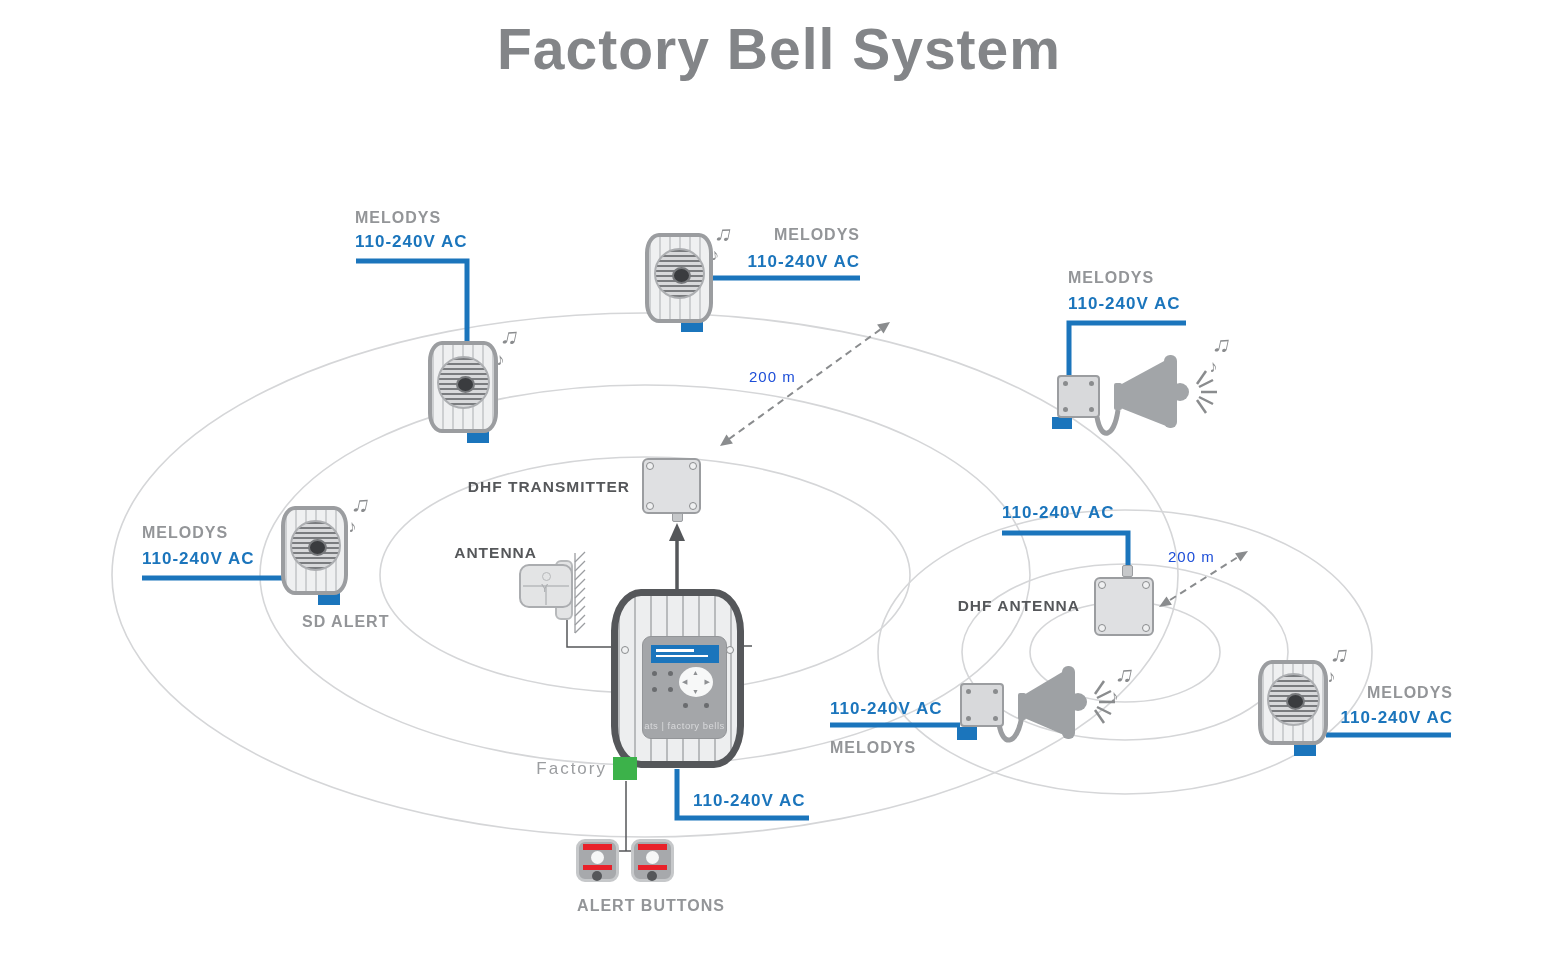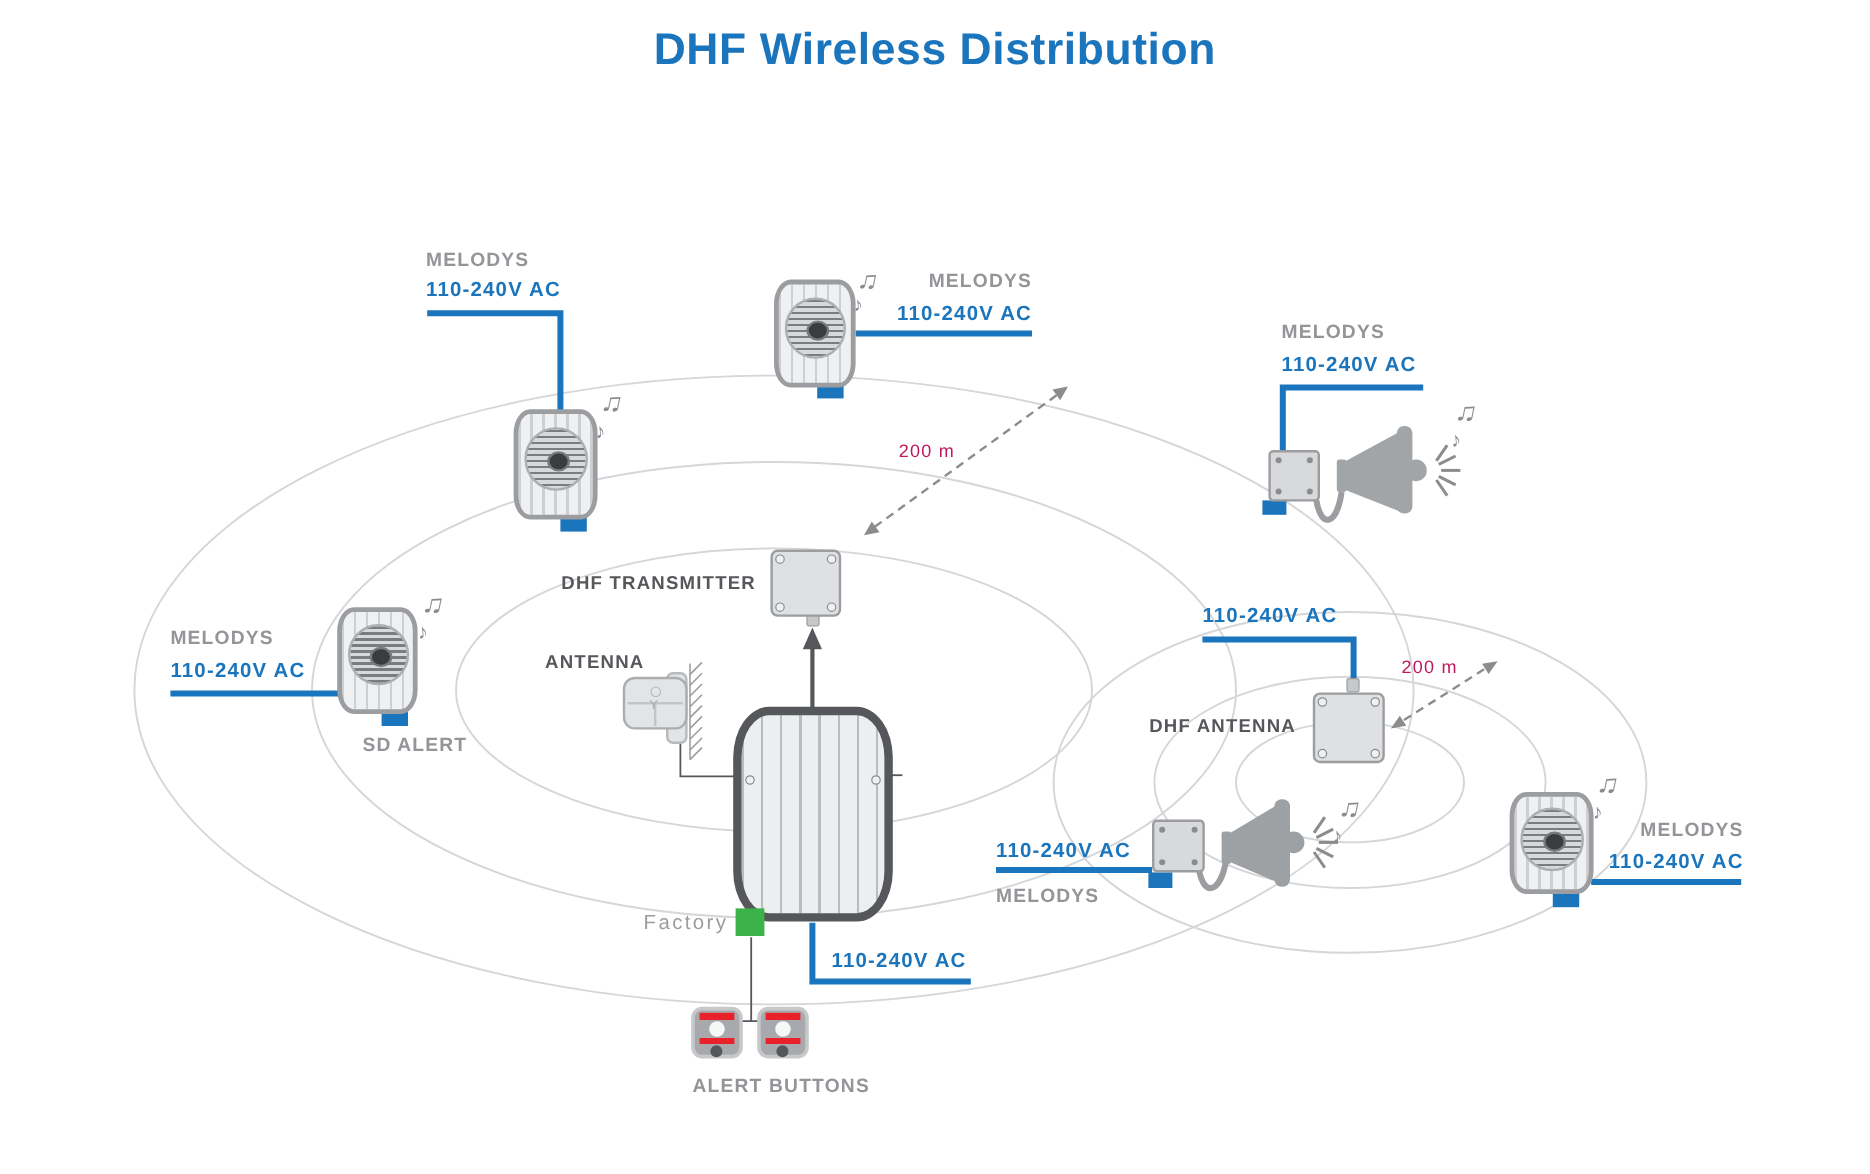--- a/index.html
+++ b/index.html
@@ -10,21 +10,21 @@
   
   .header{position:absolute;left:0;right:0;top:16px;text-align:center;z-index:5;}
   .title{font-size:57px;font-weight:bold;color:#838588;letter-spacing:1px;}
   .subtitle{font-size:37px;font-weight:bold;color:#1B75BC;margin-top:4px;letter-spacing:0.5px;}
 
   
   .lbl{position:absolute;font-size:16px;font-weight:bold;letter-spacing:1px;color:#939598;z-index:6;white-space:nowrap;}
   .lbl-blue{color:#1B75BC;font-size:17px;}
   .lbl-dark{color:#55575A;font-size:15.5px;}
   .lbl-light{font-weight:normal;color:#9B9DA0;font-size:17px;letter-spacing:2px;}
-  .range{position:absolute;font-size:15px;color:#be185d;letter-spacing:1px;z-index:6;white-space:nowrap;}
+  .range{position:absolute;font-size:15px;color:#1d4ed8;letter-spacing:1px;z-index:6;white-space:nowrap;}
   .r{text-align:right;}
   .c{text-align:center;}
 
   
   .spk{position:absolute;z-index:3;box-sizing:border-box;
        border:4px solid #9B9DA0;border-radius:14px/20px;
        background-color:#EFF0F1;
        background-image:repeating-linear-gradient(90deg,#CDCFD1 0 2px,rgba(0,0,0,0) 2px 10px);}
   .grille{position:absolute;border-radius:50%;box-sizing:border-box;border:2px solid #ACAEB1;
           background:repeating-linear-gradient(180deg,#7A7C7F 0 2px,#D8D9DB 2px 5px);}
@@ -164,21 +164,21 @@
         <line x1="1095" y1="694" x2="1104" y2="681"></line>
         <line x1="1097" y1="698" x2="1111" y2="691"></line>
         <line x1="1099" y1="702" x2="1115" y2="702"></line>
         <line x1="1097" y1="707" x2="1111" y2="714"></line>
         <line x1="1095" y1="710" x2="1104" y2="723"></line>
       </g>
     </g>
   </svg>
 
   <div class="header">
-    <div class="subtitle">DHF Wireless Distribution</div>
+    <div class="title">Factory Bell System</div>
   </div>
 
   <div class="conn" style="left:467px;top:429px;width:22px;height:14px;"></div>
   <div class="spk" style="left:428px;top:341px;width:70px;height:92px;">
     <div class="grille" style="left:5px;top:11px;width:53px;height:53px;">
       <div class="gdot" style="left:17px;top:18px;"></div>
     </div>
   </div>
 
   <div class="conn" style="left:681px;top:319px;width:22px;height:13px;"></div>
@@ -236,20 +236,39 @@
 
   <div class="ant-bracket" style="left:555px;top:560px;width:18px;height:60px;"></div>
   <div class="ant-body" style="left:519px;top:564px;width:54px;height:44px;">
     <div class="ant-line" style="left:2px;top:19px;width:46px;height:1.5px;"></div>
     <div class="ant-line" style="left:24px;top:21px;width:1.5px;height:18px;"></div>
     <div class="ant-ring" style="left:21px;top:6px;"></div>
     <div class="ant-sym" style="left:20px;top:17px;">Y</div>
   </div>
 
   <div class="controller" style="left:611px;top:589px;width:133px;height:179px;">
+    <div class="panel" style="left:24px;top:40px;width:85px;height:103px;">
+      <div class="screen" style="left:8px;top:8px;width:68px;height:18px;">
+        <div class="sline" style="left:5px;top:4px;width:38px;height:3px;"></div>
+        <div class="sline" style="left:5px;top:10px;width:52px;height:2px;"></div>
+      </div>
+      <div class="pdot" style="left:9px;top:34px;width:5px;height:5px;"></div>
+      <div class="pdot" style="left:25px;top:34px;width:5px;height:5px;"></div>
+      <div class="pdot" style="left:9px;top:50px;width:5px;height:5px;"></div>
+      <div class="pdot" style="left:25px;top:50px;width:5px;height:5px;"></div>
+      <div class="dpad" style="left:36px;top:30px;width:34px;height:30px;">
+        <span style="left:13px;top:2px;">▲</span>
+        <span style="left:13px;bottom:2px;">▼</span>
+        <span style="left:3px;top:11px;">◀</span>
+        <span style="right:3px;top:11px;">▶</span>
+      </div>
+      <div class="pdot" style="left:40px;top:66px;width:4.5px;height:4.5px;"></div>
+      <div class="pdot" style="left:61px;top:66px;width:4.5px;height:4.5px;"></div>
+      <div class="brand" style="bottom:7px;">ats | factory bells</div>
+    </div>
     <div class="ring" style="left:3px;top:50px;"></div>
     <div class="ring" style="right:3px;top:50px;"></div>
   </div>
   <div class="green-sq" style="left:613px;top:757px;width:24px;height:23px;"></div>
 
   <div class="abtn" style="left:576px;top:839px;">
     <div class="rbar" style="left:4px;top:2px;width:29px;height:6px;"></div>
     <div class="wcirc" style="left:12px;top:9px;width:13px;height:13px;"></div>
     <div class="rbar" style="left:4px;top:23px;width:29px;height:5px;"></div>
     <div class="dcirc" style="left:13px;top:29px;width:10px;height:10px;"></div>

